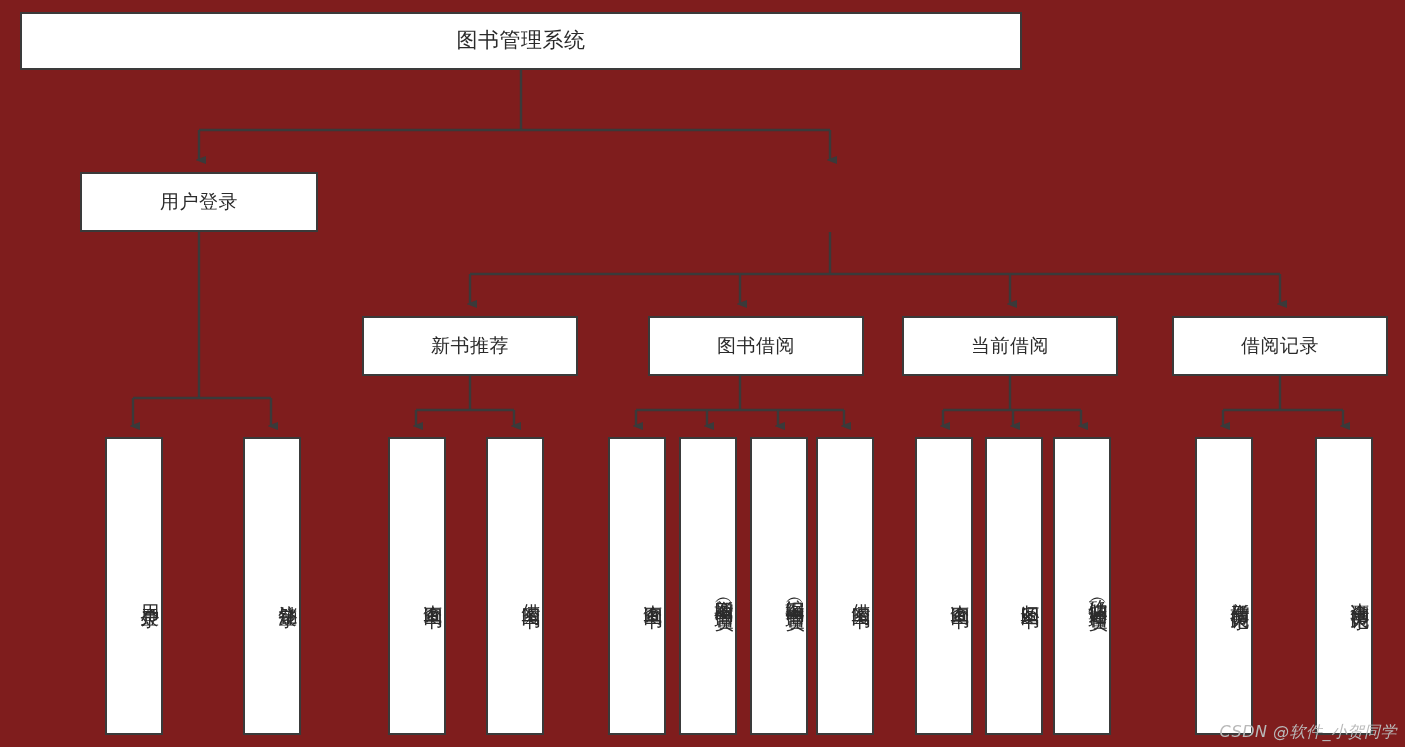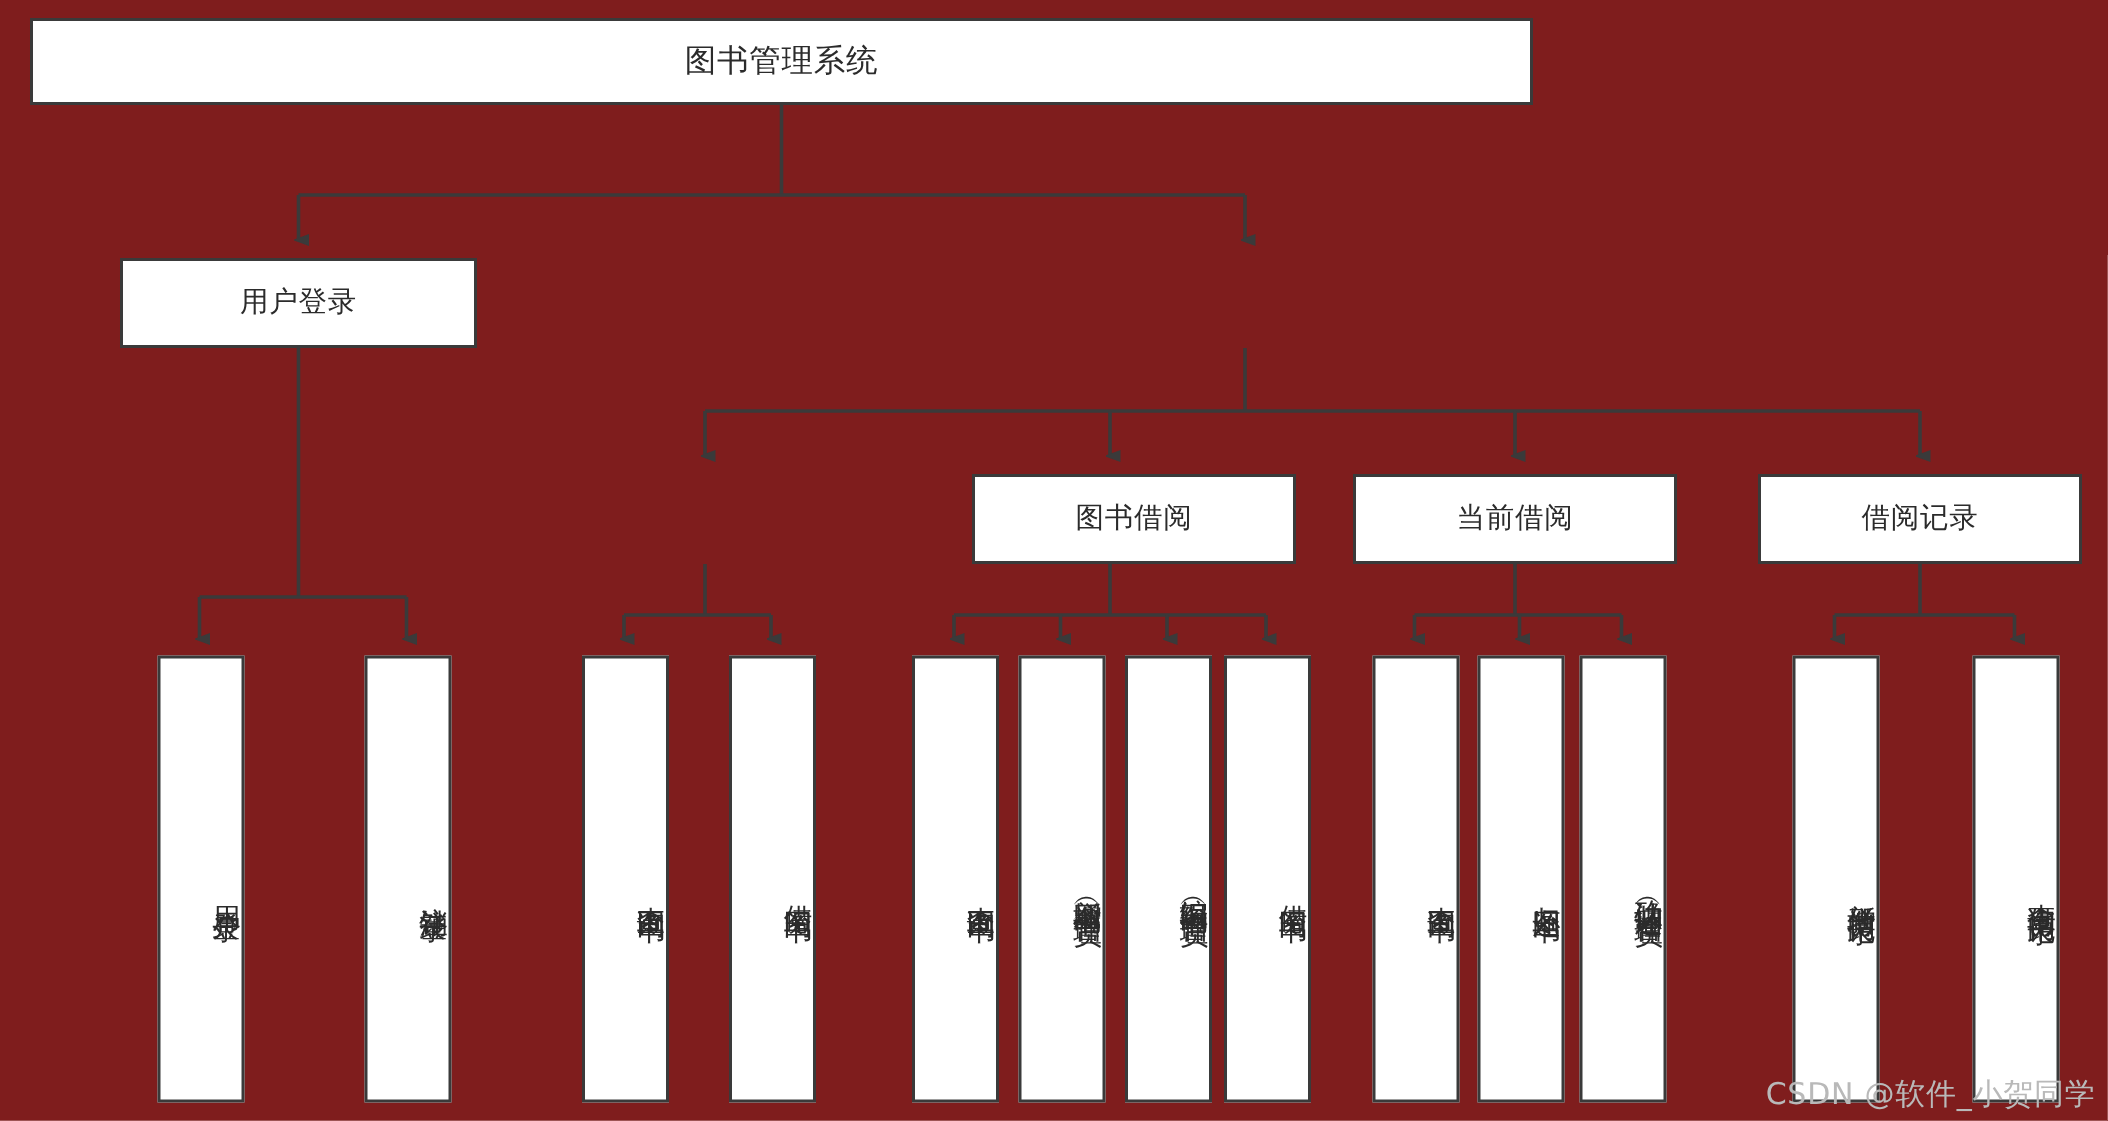--- a/index.html
+++ b/index.html
@@ -37,25 +37,26 @@
     letter-spacing:2px;
   }
   .node.leaf span{
     writing-mode:vertical-rl;
     text-orientation:upright;
     display:block;
   }
   .watermark{
     position:absolute;
     right:8px;bottom:4px;
-    font-size:20px;
+    font-size:16px;
     color:#b9b9b9;
     letter-spacing:0.5px;
     white-space:nowrap;
     pointer-events:none;
+    font-style:italic;
   }
 </style>
 </head>
 <body>
 
 <div id="stage">
 
   <svg id="wires" viewBox="0 0 1405 747">
     <defs>
       <marker id="ar" markerWidth="10" markerHeight="10" refX="5" refY="7" orient="auto" markerUnits="userSpaceOnUse">
@@ -107,20 +108,23 @@
   </svg>
 
   <div class="node h" style="left:20px;top:12px;width:1002px;height:58px;">
     <span>图书管理系统</span>
   </div>
 
   <div class="node h2" style="left:80px;top:172px;width:238px;height:60px;">
     <span>用户登录</span>
   </div>
 
+  <div class="node h2" style="left:362px;top:316px;width:216px;height:60px;">
+    <span>新书推荐</span>
+  </div>
   <div class="node h2" style="left:648px;top:316px;width:216px;height:60px;">
     <span>图书借阅</span>
   </div>
   <div class="node h2" style="left:1172px;top:316px;width:216px;height:60px;">
     <span>借阅记录</span>
   </div>
   <div class="node h2" style="left:902px;top:316px;width:216px;height:60px;">
     <span>当前借阅</span>
   </div>
 

